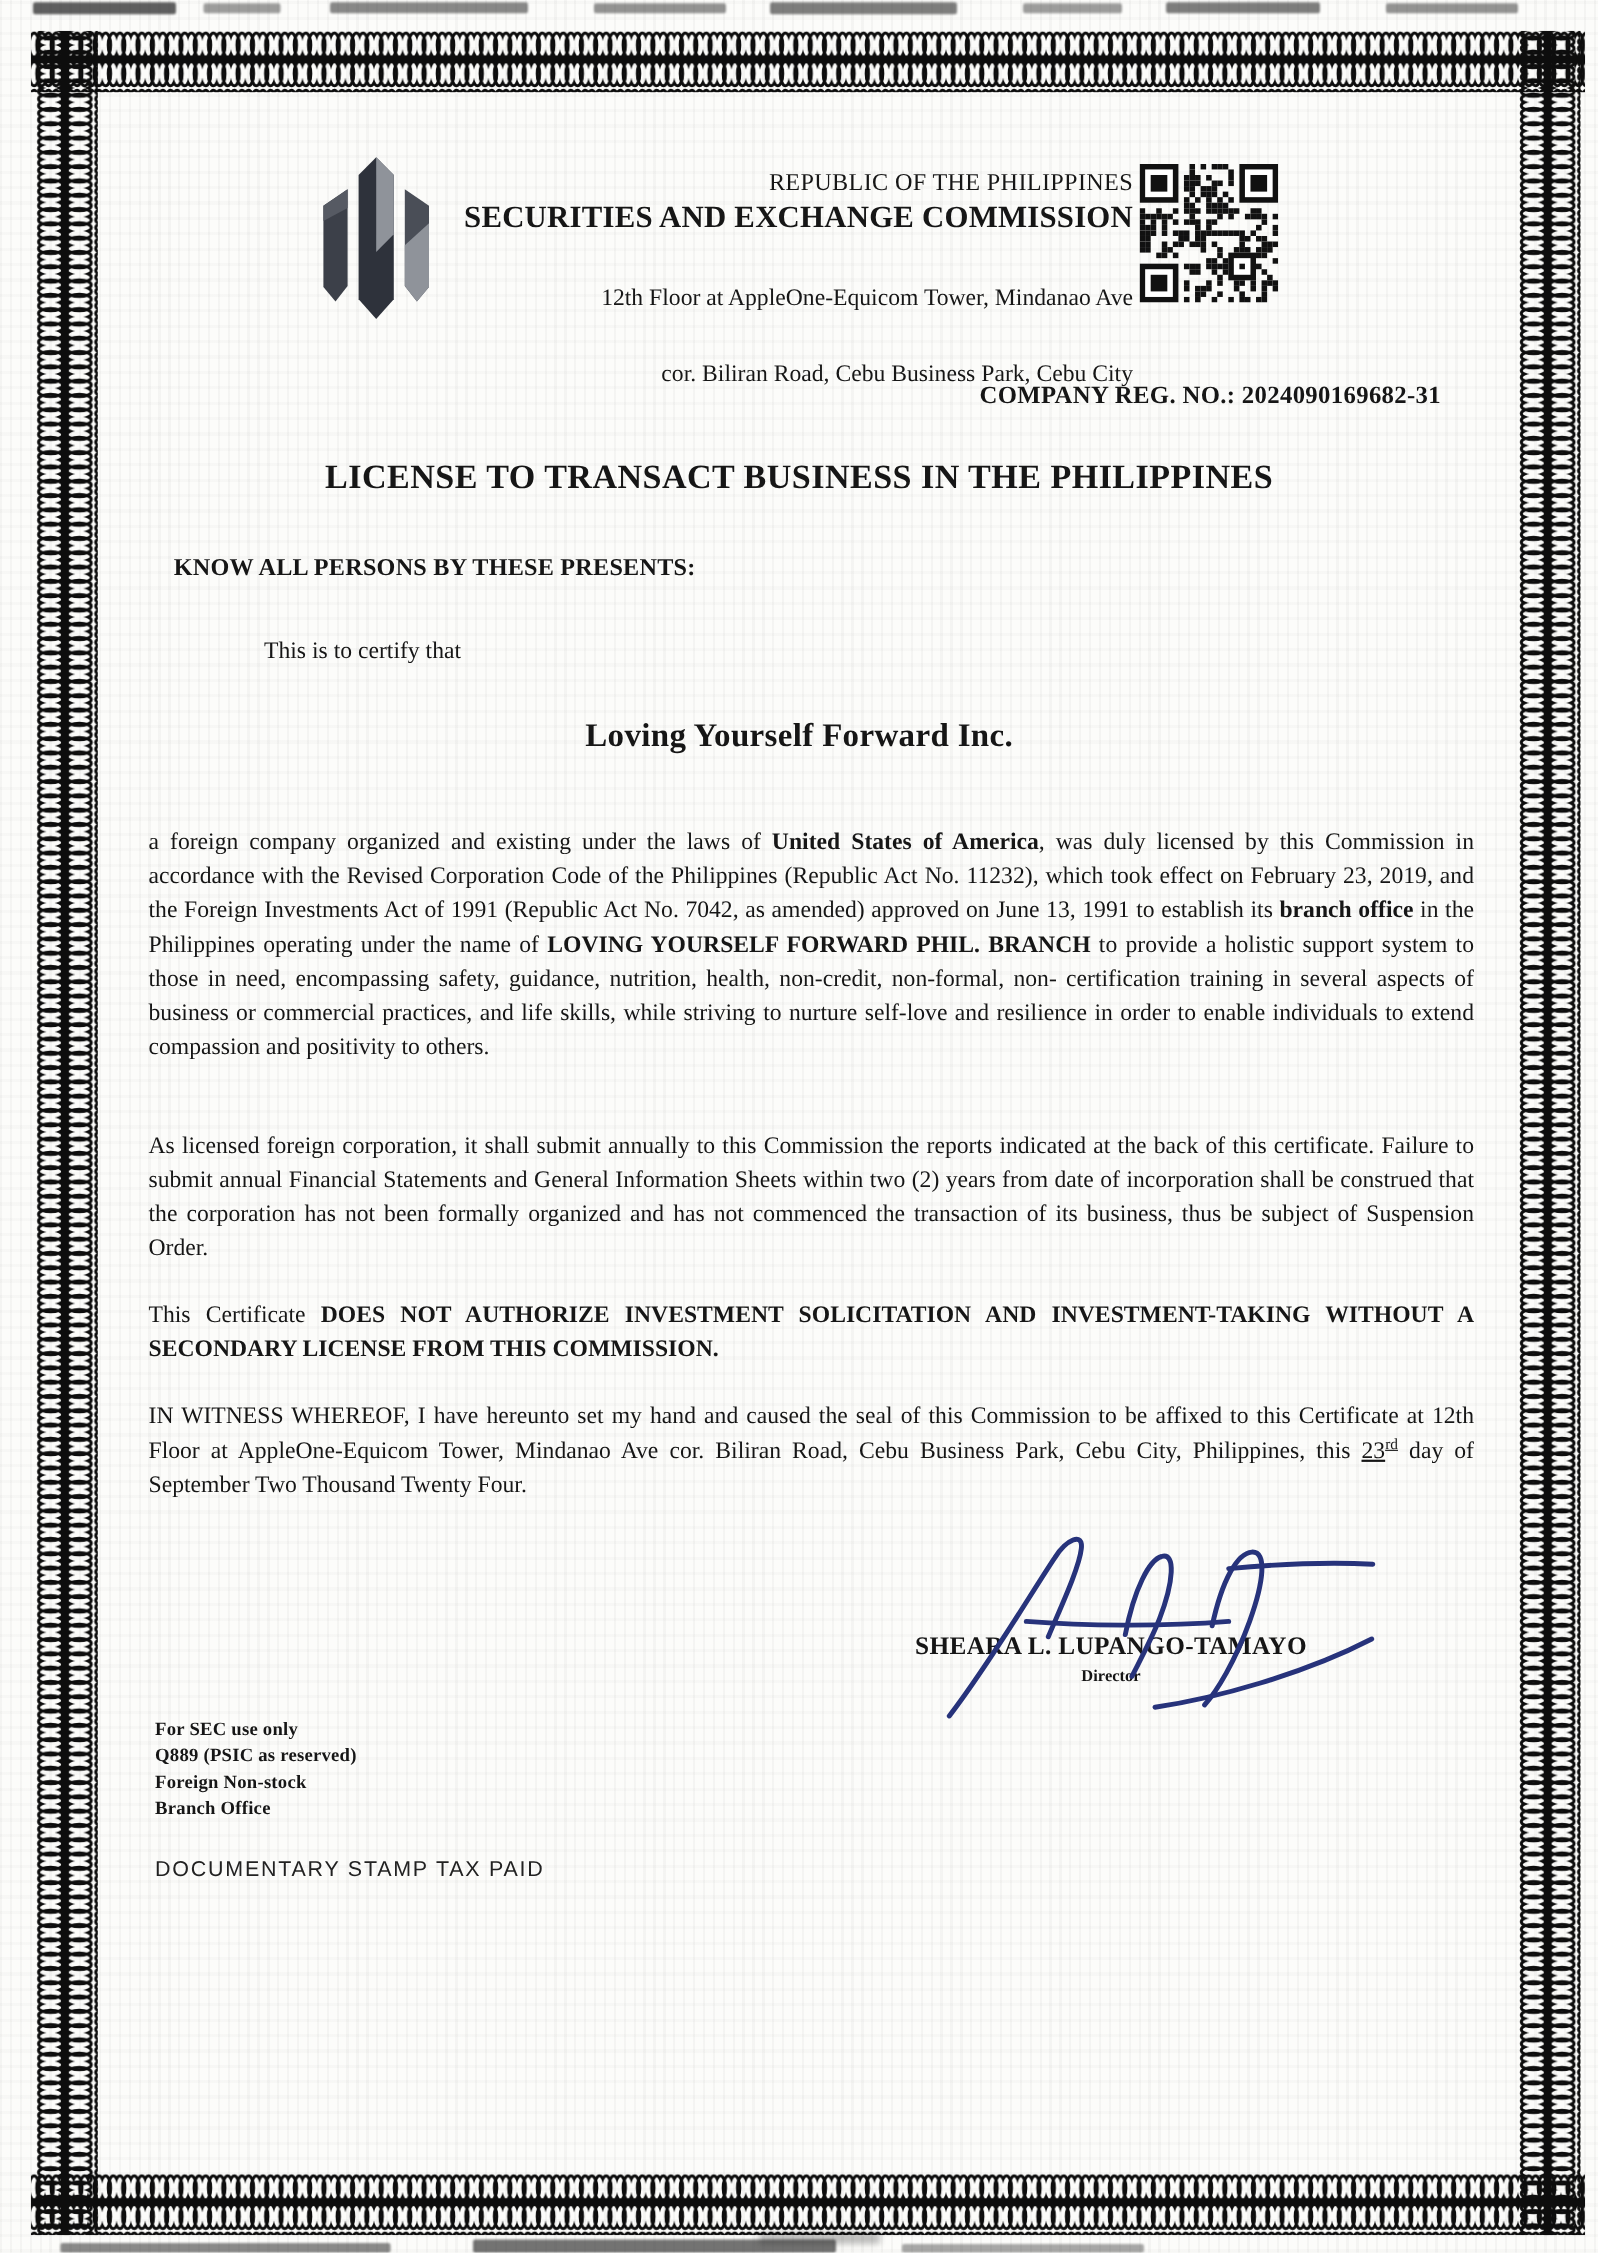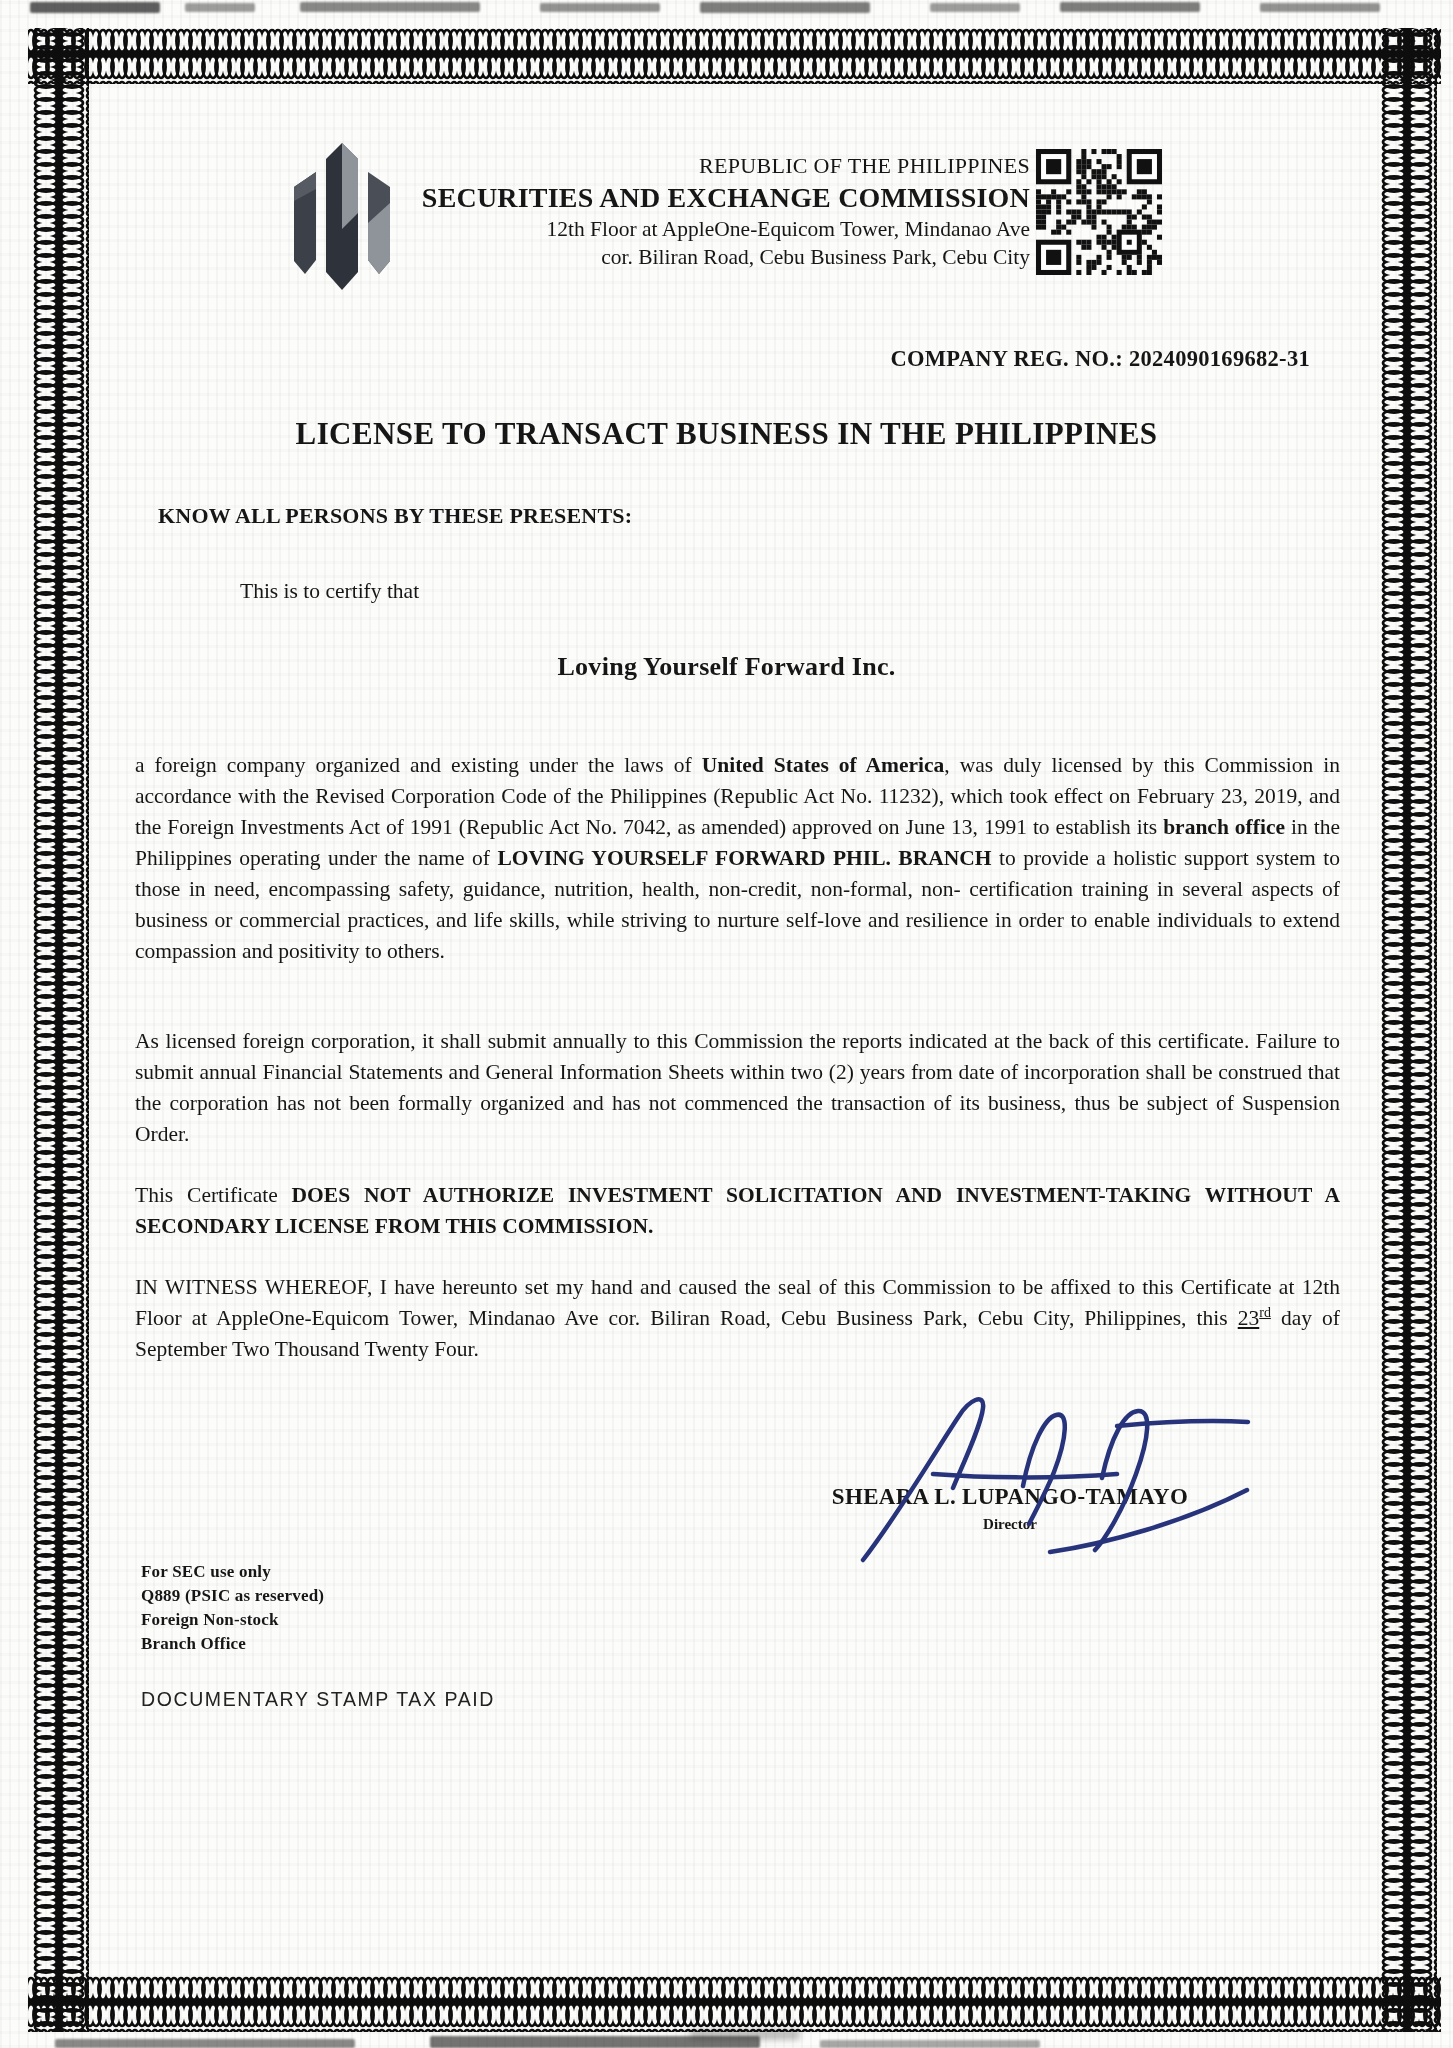--- a/index.html
+++ b/index.html
@@ -23,27 +23,27 @@
   .bs-bottom{left:28px;right:12px;bottom:16px;height:56px;}
   .bs-left{left:33px;top:28px;bottom:16px;width:56px;}
   .bs-right{right:16px;top:28px;bottom:16px;width:56px;}
   .border-strip svg{display:block;width:100%;height:100%;}
   
   .content{position:absolute;inset:0;z-index:4;}
   .hdr-logo{position:absolute;left:292px;top:141px;width:100px;height:152px;}
   .hdr-text{position:absolute;left:390px;top:152px;width:640px;text-align:right;line-height:1.28;}
   .hdr-line1{font-size:22px;letter-spacing:.3px;}
   .hdr-line2{font-size:28px;font-weight:700;letter-spacing:.2px;padding-left:16px;}
-  .hdr-line3,.hdr-line4{font-size:21.5px;}
+  .hdr-line3,.hdr-line4{font-size:21.5px;margin-top:41px;}
   .qr{position:absolute;left:1036px;top:149px;width:126px;height:126px;}
   .regno{position:absolute;right:143px;top:346px;font-size:22.5px;font-weight:700;letter-spacing:.3px;}
   .doc-title{position:absolute;left:0;right:0;top:416px;text-align:center;font-size:31px;font-weight:700;letter-spacing:.4px;}
   .salutation{position:absolute;left:158px;top:503px;font-size:22px;font-weight:700;letter-spacing:.2px;}
   .certify{position:absolute;left:240px;top:579px;font-size:21.5px;}
-  .company{position:absolute;left:0;right:0;top:652px;text-align:center;font-size:26px;font-weight:700;letter-spacing:.3px;}
+  .company{position:absolute;left:0;right:0;top:652px;text-align:center;font-size:30px;font-weight:700;letter-spacing:.3px;}
   .para{position:absolute;left:135px;width:1205px;font-size:21.5px;line-height:31px;text-align:justify;}
   .p1{top:750px;}
   .p2{top:1026px;}
   .p3{top:1180px;}
   .p4{top:1272px;}
   .b{font-weight:700;}
   .i{}
   .u{text-decoration:underline;}
   sup{font-size:.65em;line-height:0;}
   .sig-block{position:absolute;left:795px;top:1484px;width:430px;text-align:center;z-index:5;}

